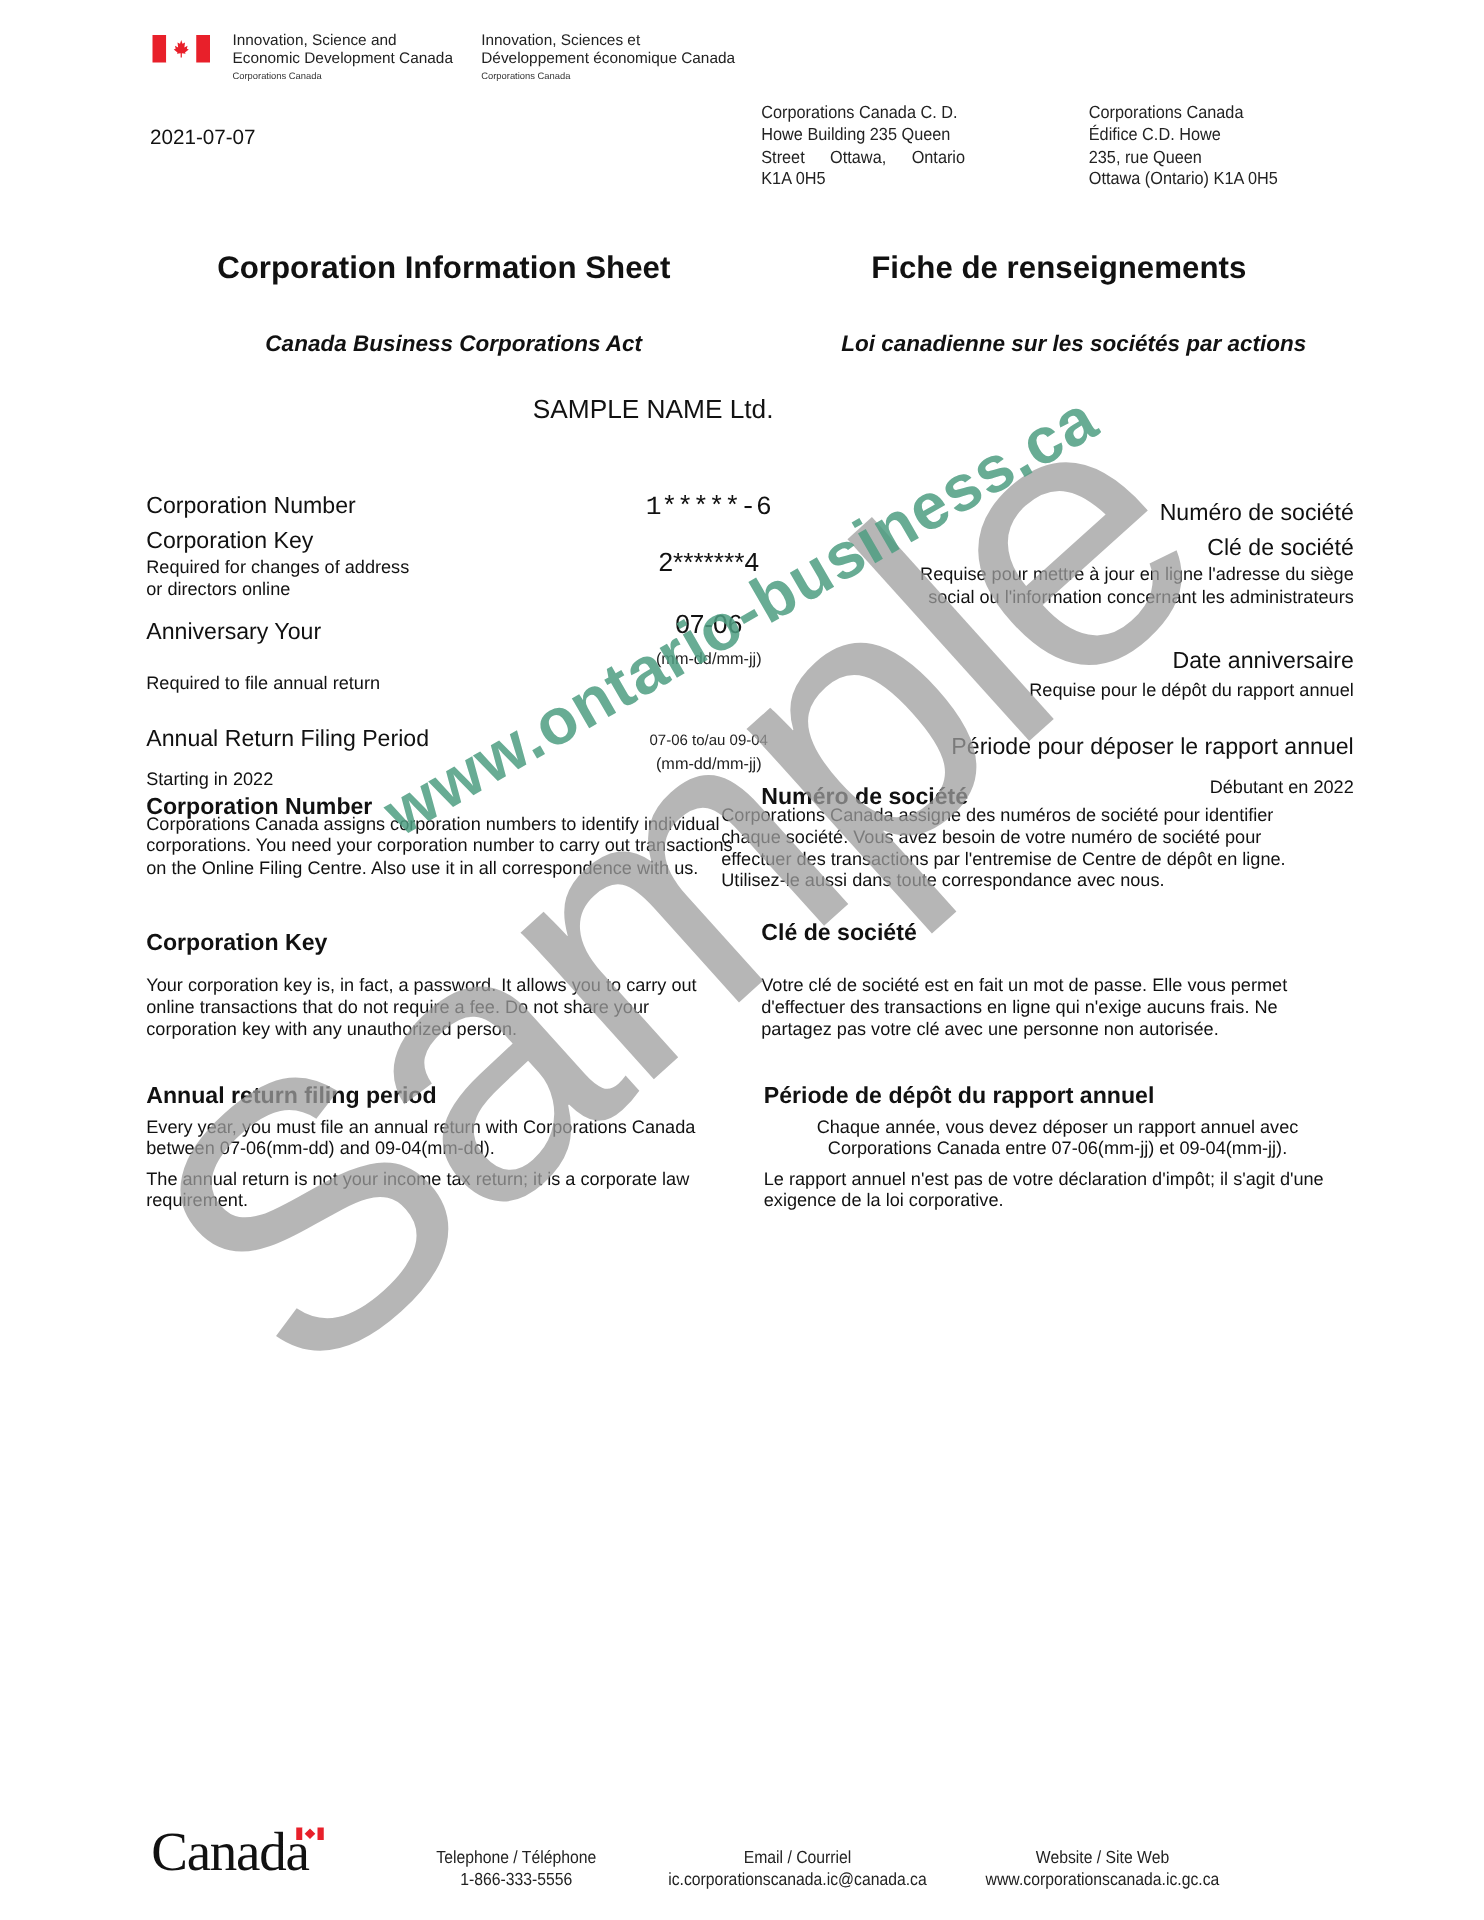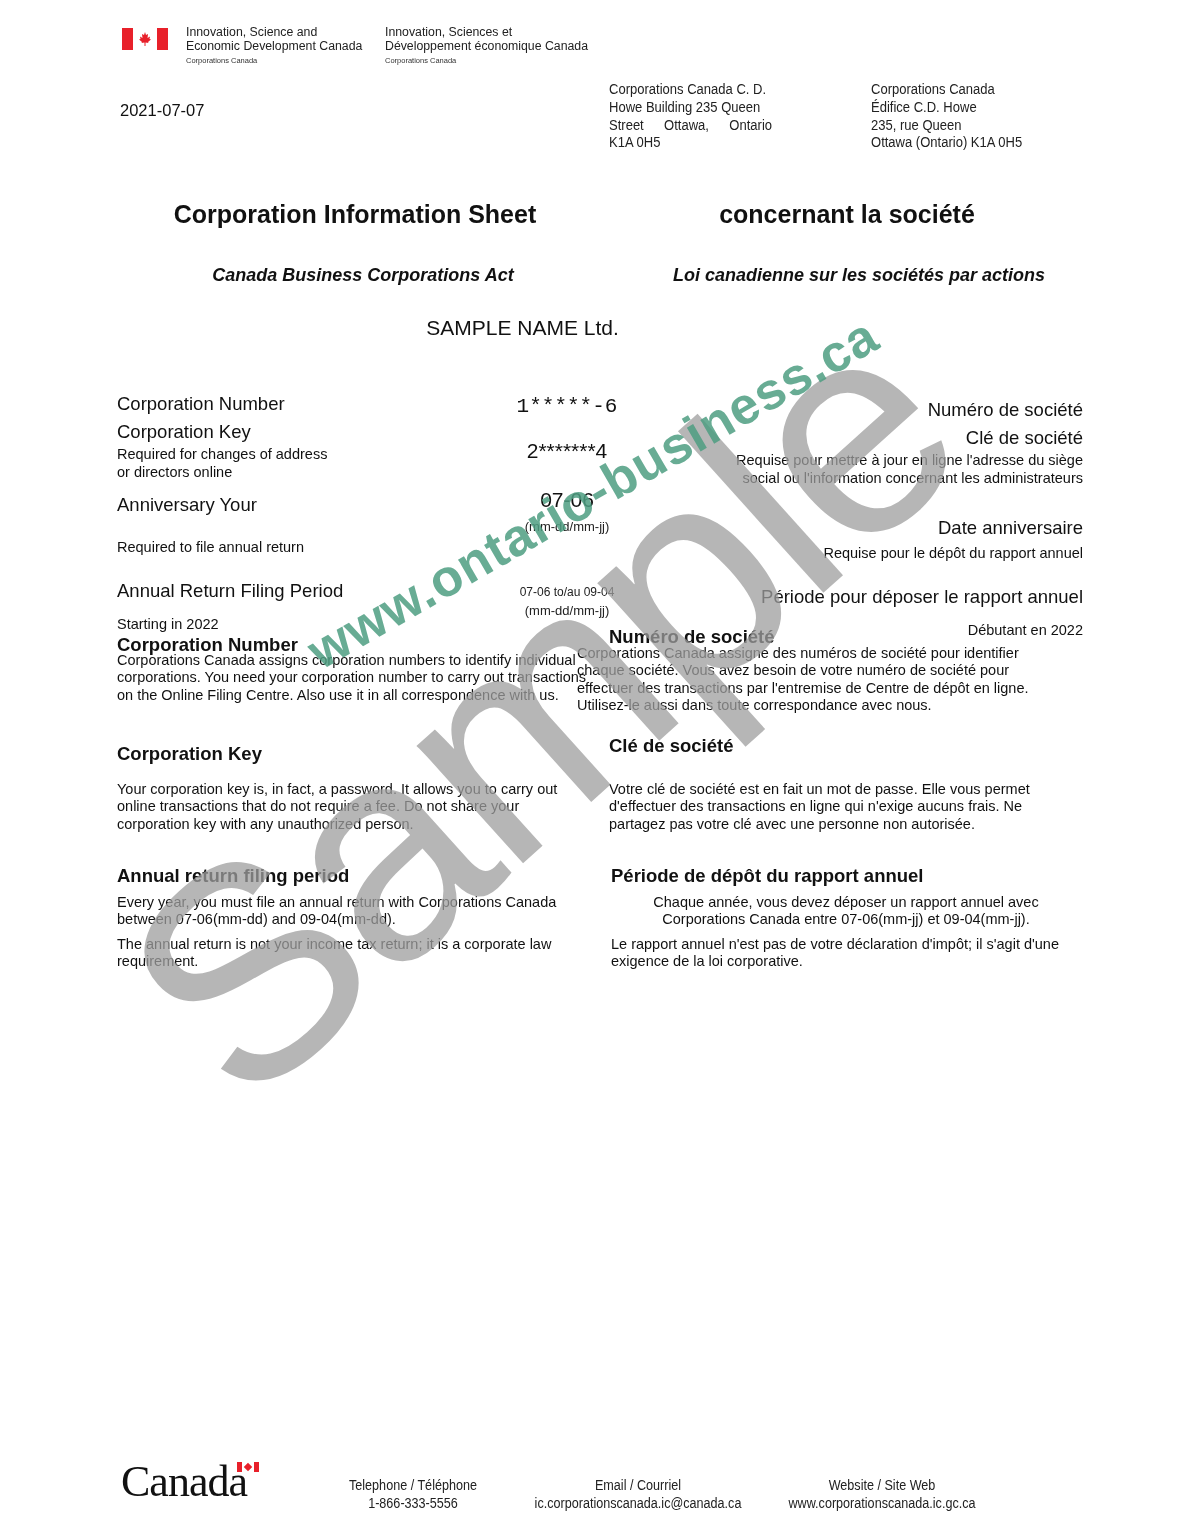--- a/index.html
+++ b/index.html
@@ -75,21 +75,21 @@
 </div>
 <div class="abs addr" style="left:871px; top:81px;">
   <div>Corporations Canada</div>
   <div>Édifice C.D. Howe</div>
   <div>235, rue Queen</div>
   <div>Ottawa (Ontario) K1A 0H5</div>
 </div>
 
 <div class="abs title" style="left:115px; width:480px; top:199px;">Corporation Information Sheet</div>
 <div class="abs title" style="left:607px; width:480px; top:199px;">
-  <div>concernant la société</div>
+  <div>Fiche de renseignements</div>
 </div>
 <div class="abs subtitle" style="left:123px; width:480px; top:265px;">Canada Business Corporations Act</div>
 <div class="abs subtitle" style="left:619px; width:480px; top:265px;">Loi canadienne sur les sociétés par actions</div>
 <div class="abs corpname">SAMPLE NAME Ltd.</div>
 
 <div class="abs lbl" style="left:117px; top:393px;">Corporation Number</div>
 <div class="abs val" style="left:467px; top:395px;font-family:Liberation Mono, monospace;">1*****-6</div>
 <div class="abs lbl right" style="right:104px; top:399px;">Numéro de société</div>
 
 <div class="abs lbl" style="left:117px; top:421px;">Corporation Key</div>

